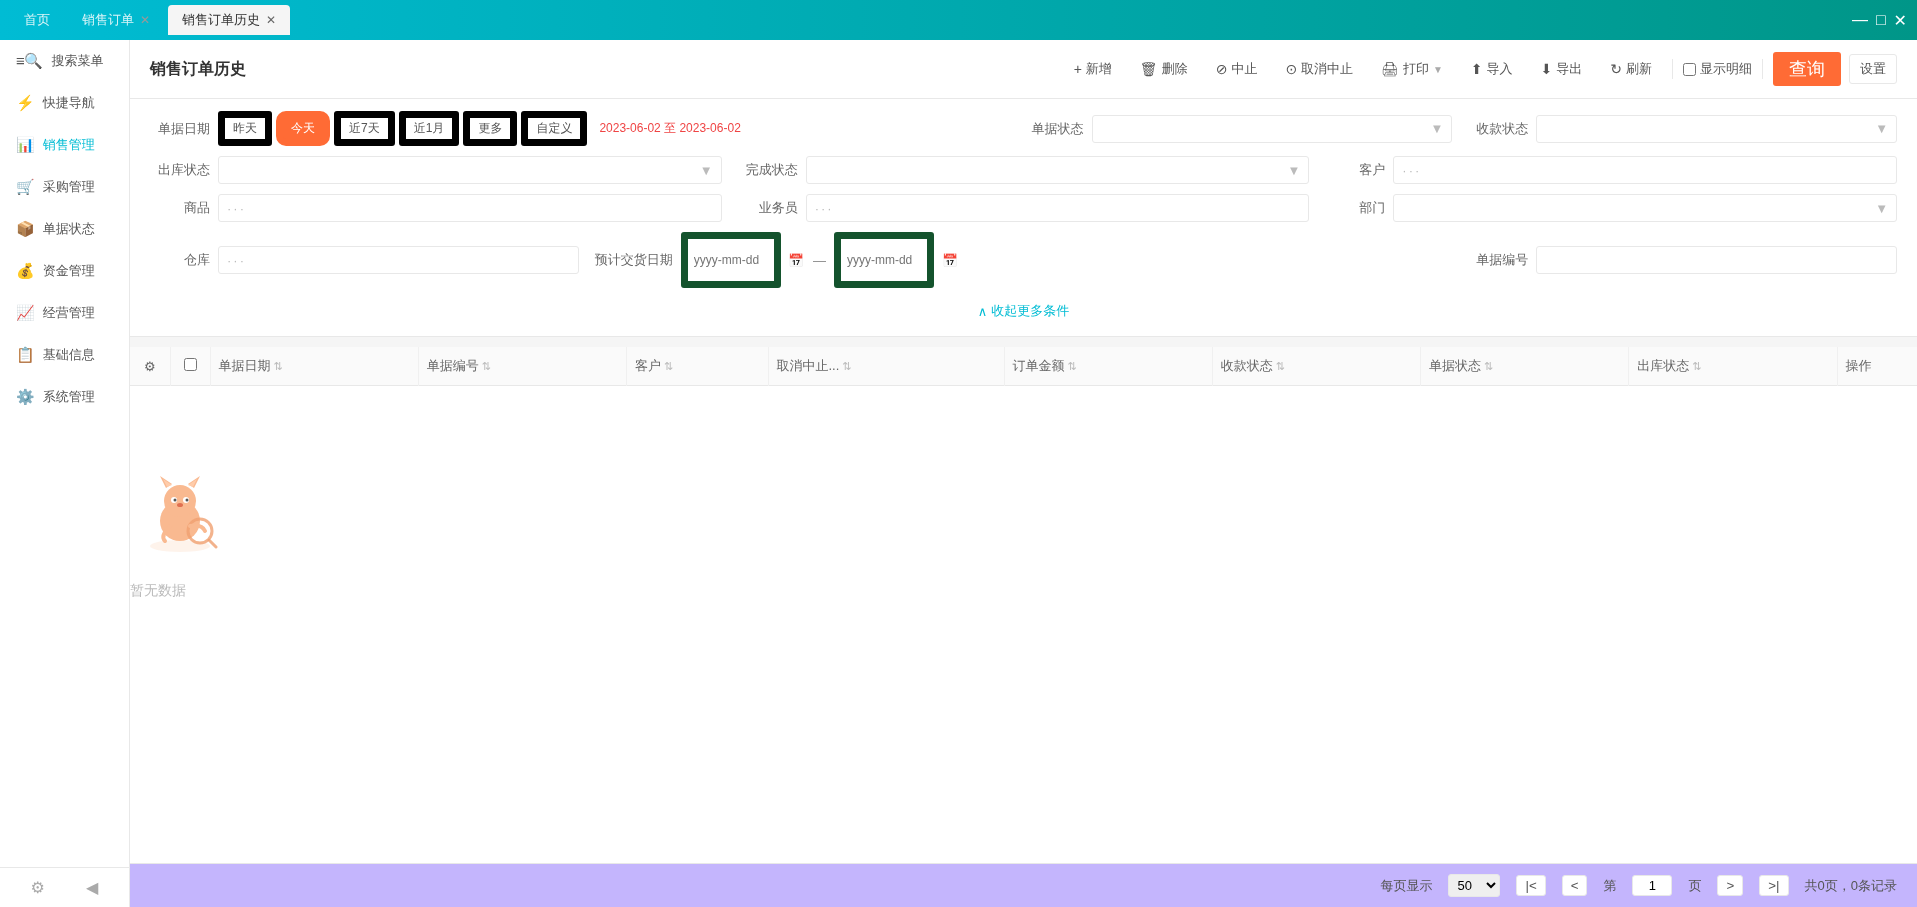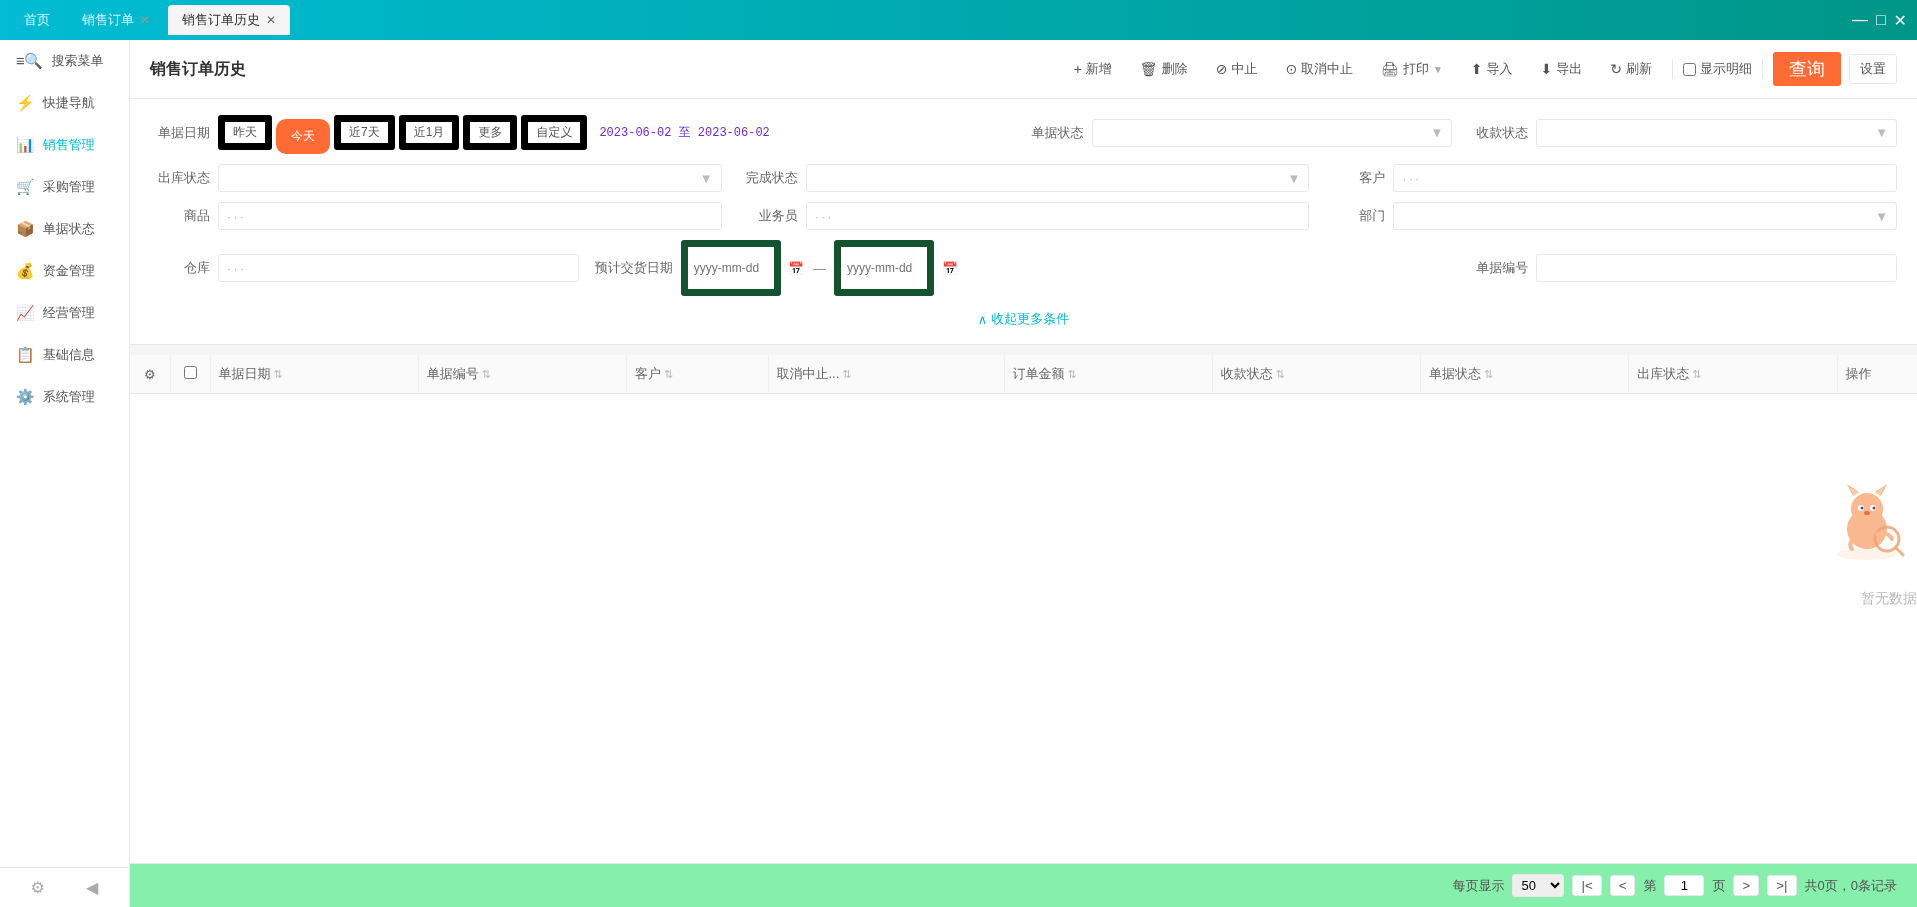--- a/index.html
+++ b/index.html
@@ -206,26 +206,24 @@
       background: #fff;
       cursor: pointer;
       font-size: 12px;
       color: #555;
     }
     .date-btn.active {
       background: #ff6b35;
       color: white;
       border-color: #ff6b35;
       border-radius: 10px;
-      margin-top: 8px;
     }
     .date-range {
       font-size: 12px;
-      color: #6d28d9;
-      font-family: Liberation Mono, monospace;
+      color: #ef4444;
     }
     .date-input {
       border: 7px solid #14532d;
       border-radius: 3px;
       padding: 14px 6px;
       font-size: 12px;
       color: #bbb;
       width: 100px;
     }
     .date-separator { color: #888; }
@@ -280,43 +278,43 @@
     }
     .sort-icon { color: #bbb; font-size: 11px; }
     .th-checkbox { width: 40px; text-align: center; }
     .th-settings { width: 40px; text-align: center; }
     .th-action { width: 80px; }
 
     
     .empty-state {
       display: flex;
       flex-direction: column;
-      align-items: flex-end;
+      align-items: flex-start;
       justify-content: center;
       padding: 80px 0;
     }
     .empty-icon {
       width: 100px;
       height: 100px;
       margin-bottom: 16px;
     }
     .empty-text {
       color: #bbb;
       font-size: 14px;
     }
 
     
     .pagination-bar {
-      background: #86efac;
+      background: #c4b5fd;
       border-top: 1px solid #e8e8e8;
       padding: 10px 20px;
       display: flex;
       align-items: center;
       justify-content: flex-end;
-      gap: 8px;
+      gap: 16px;
       font-size: 13px;
       color: #555;
       flex-shrink: 0;
     }
     .page-size-select {
       border: 1px solid #e8e8e8;
       border-radius: 3px;
       padding: 2px 4px;
       font-size: 13px;
     }

